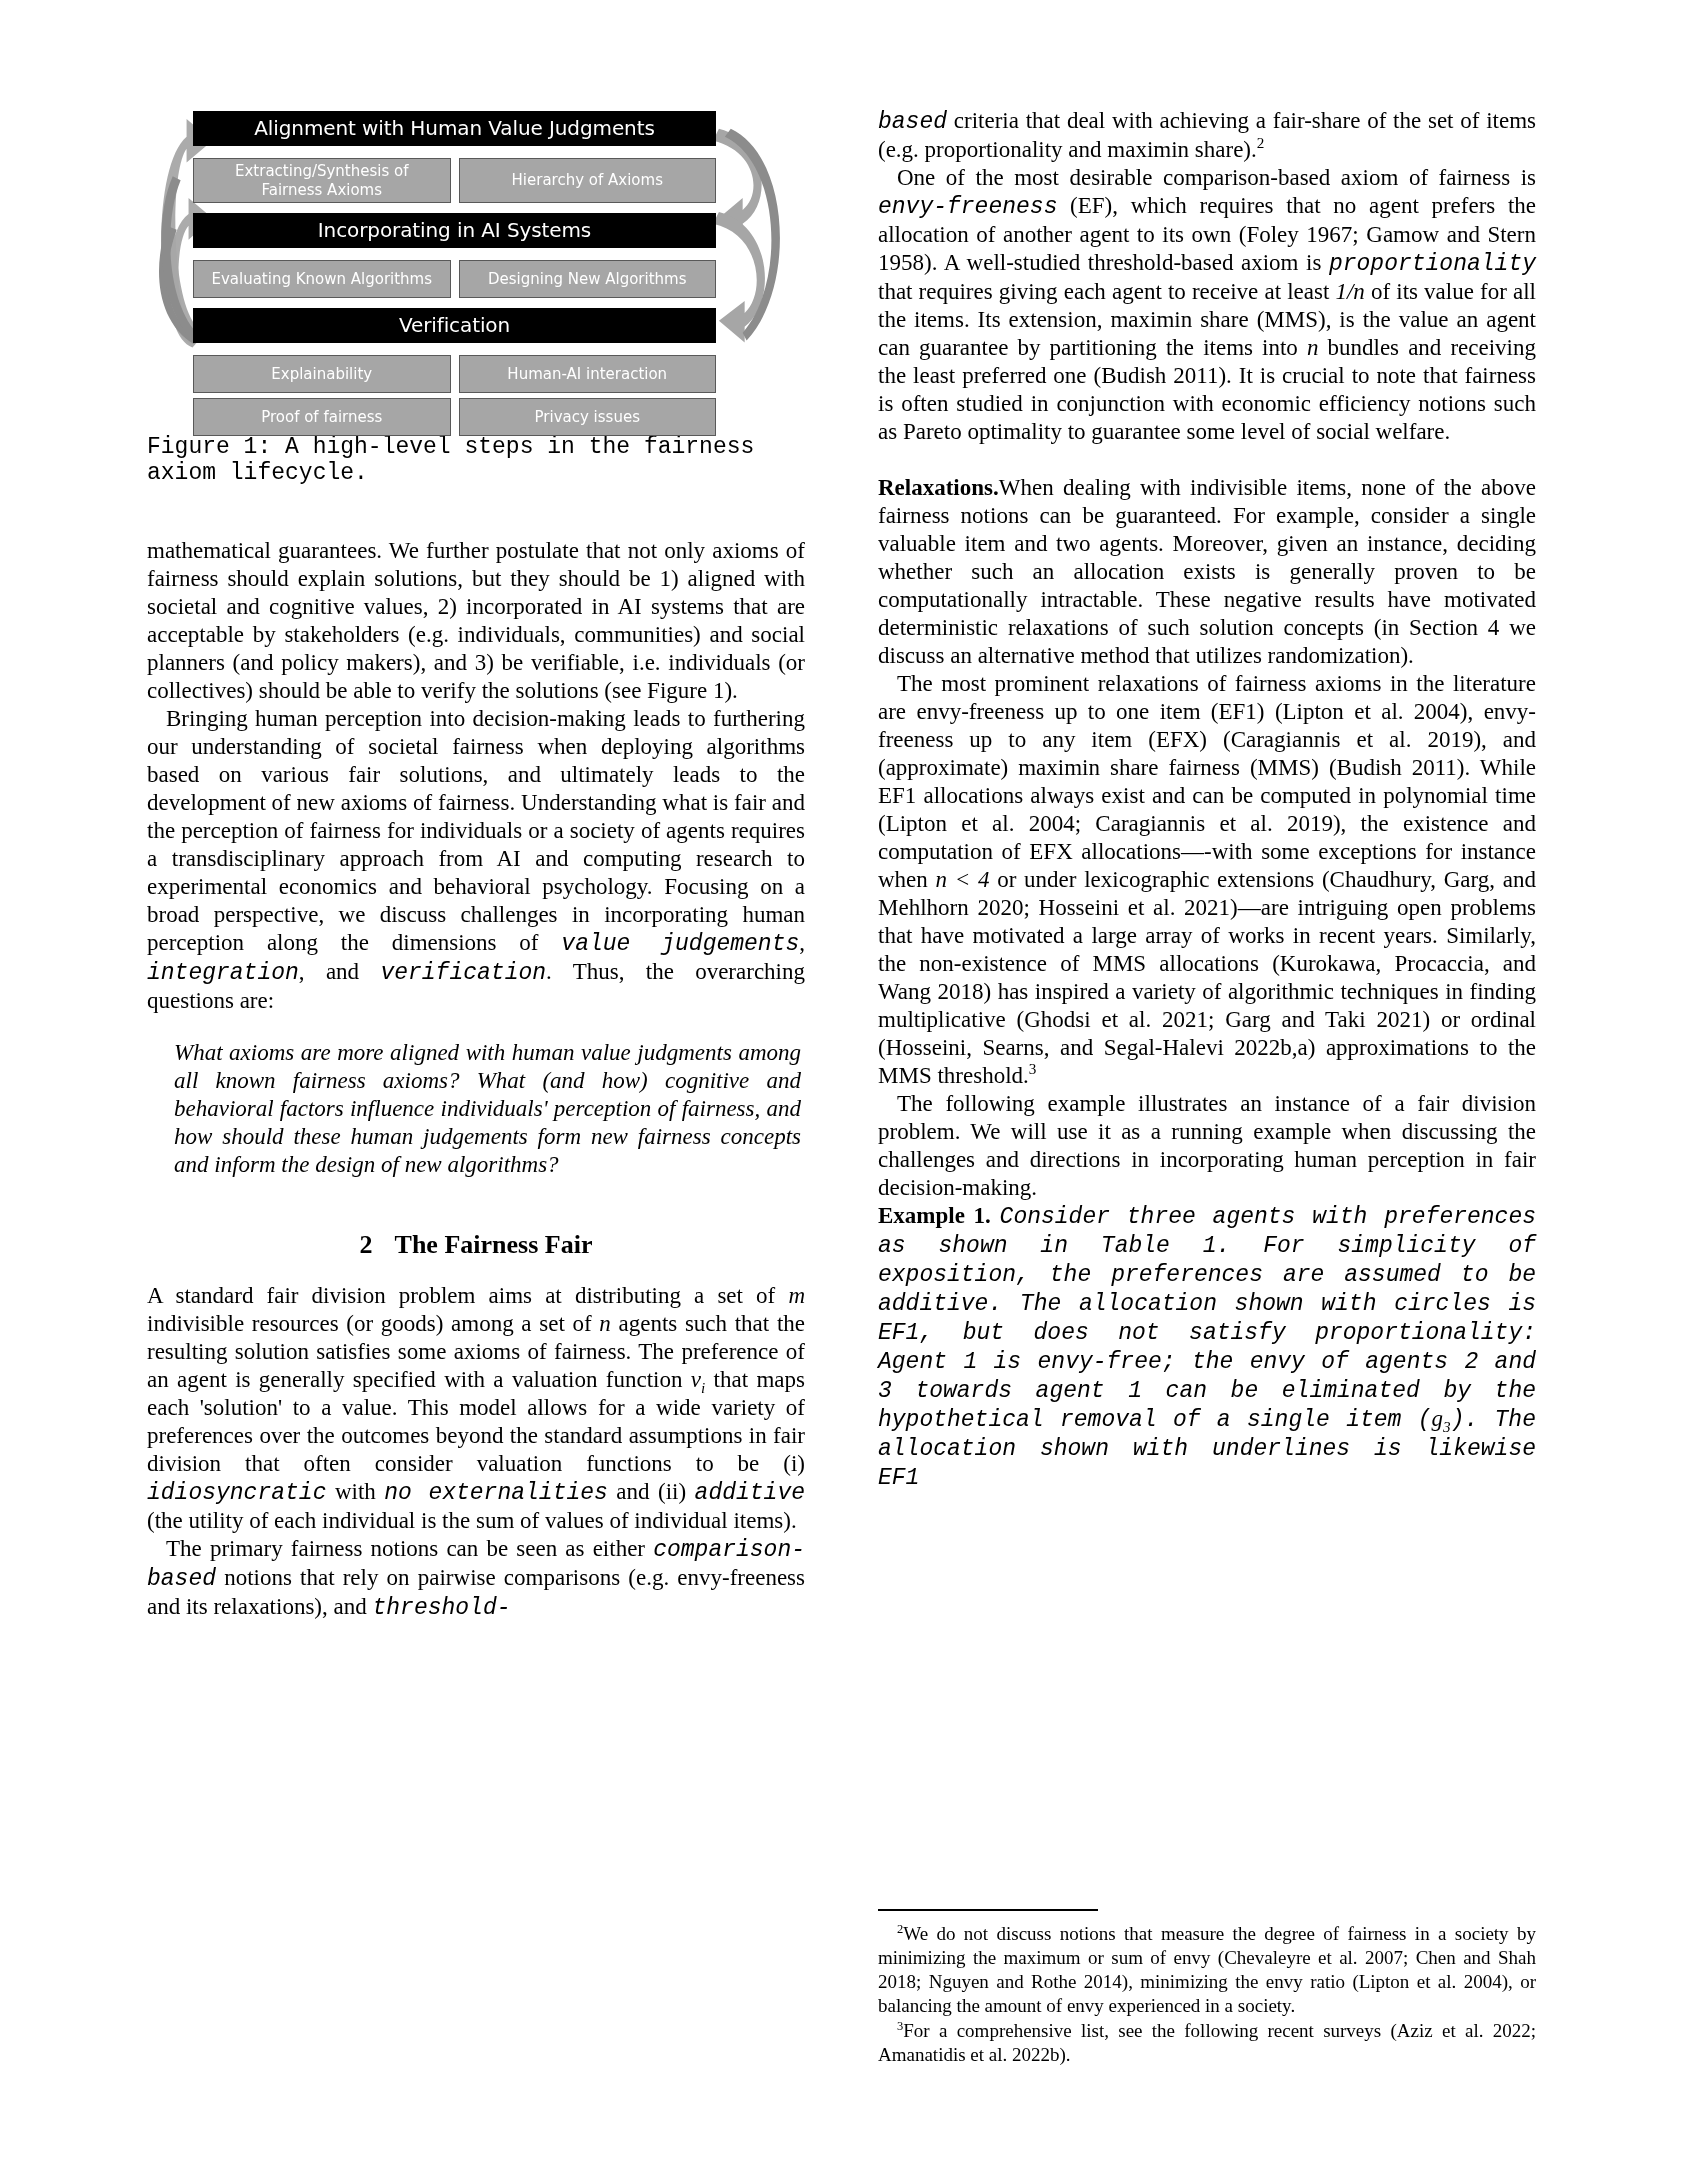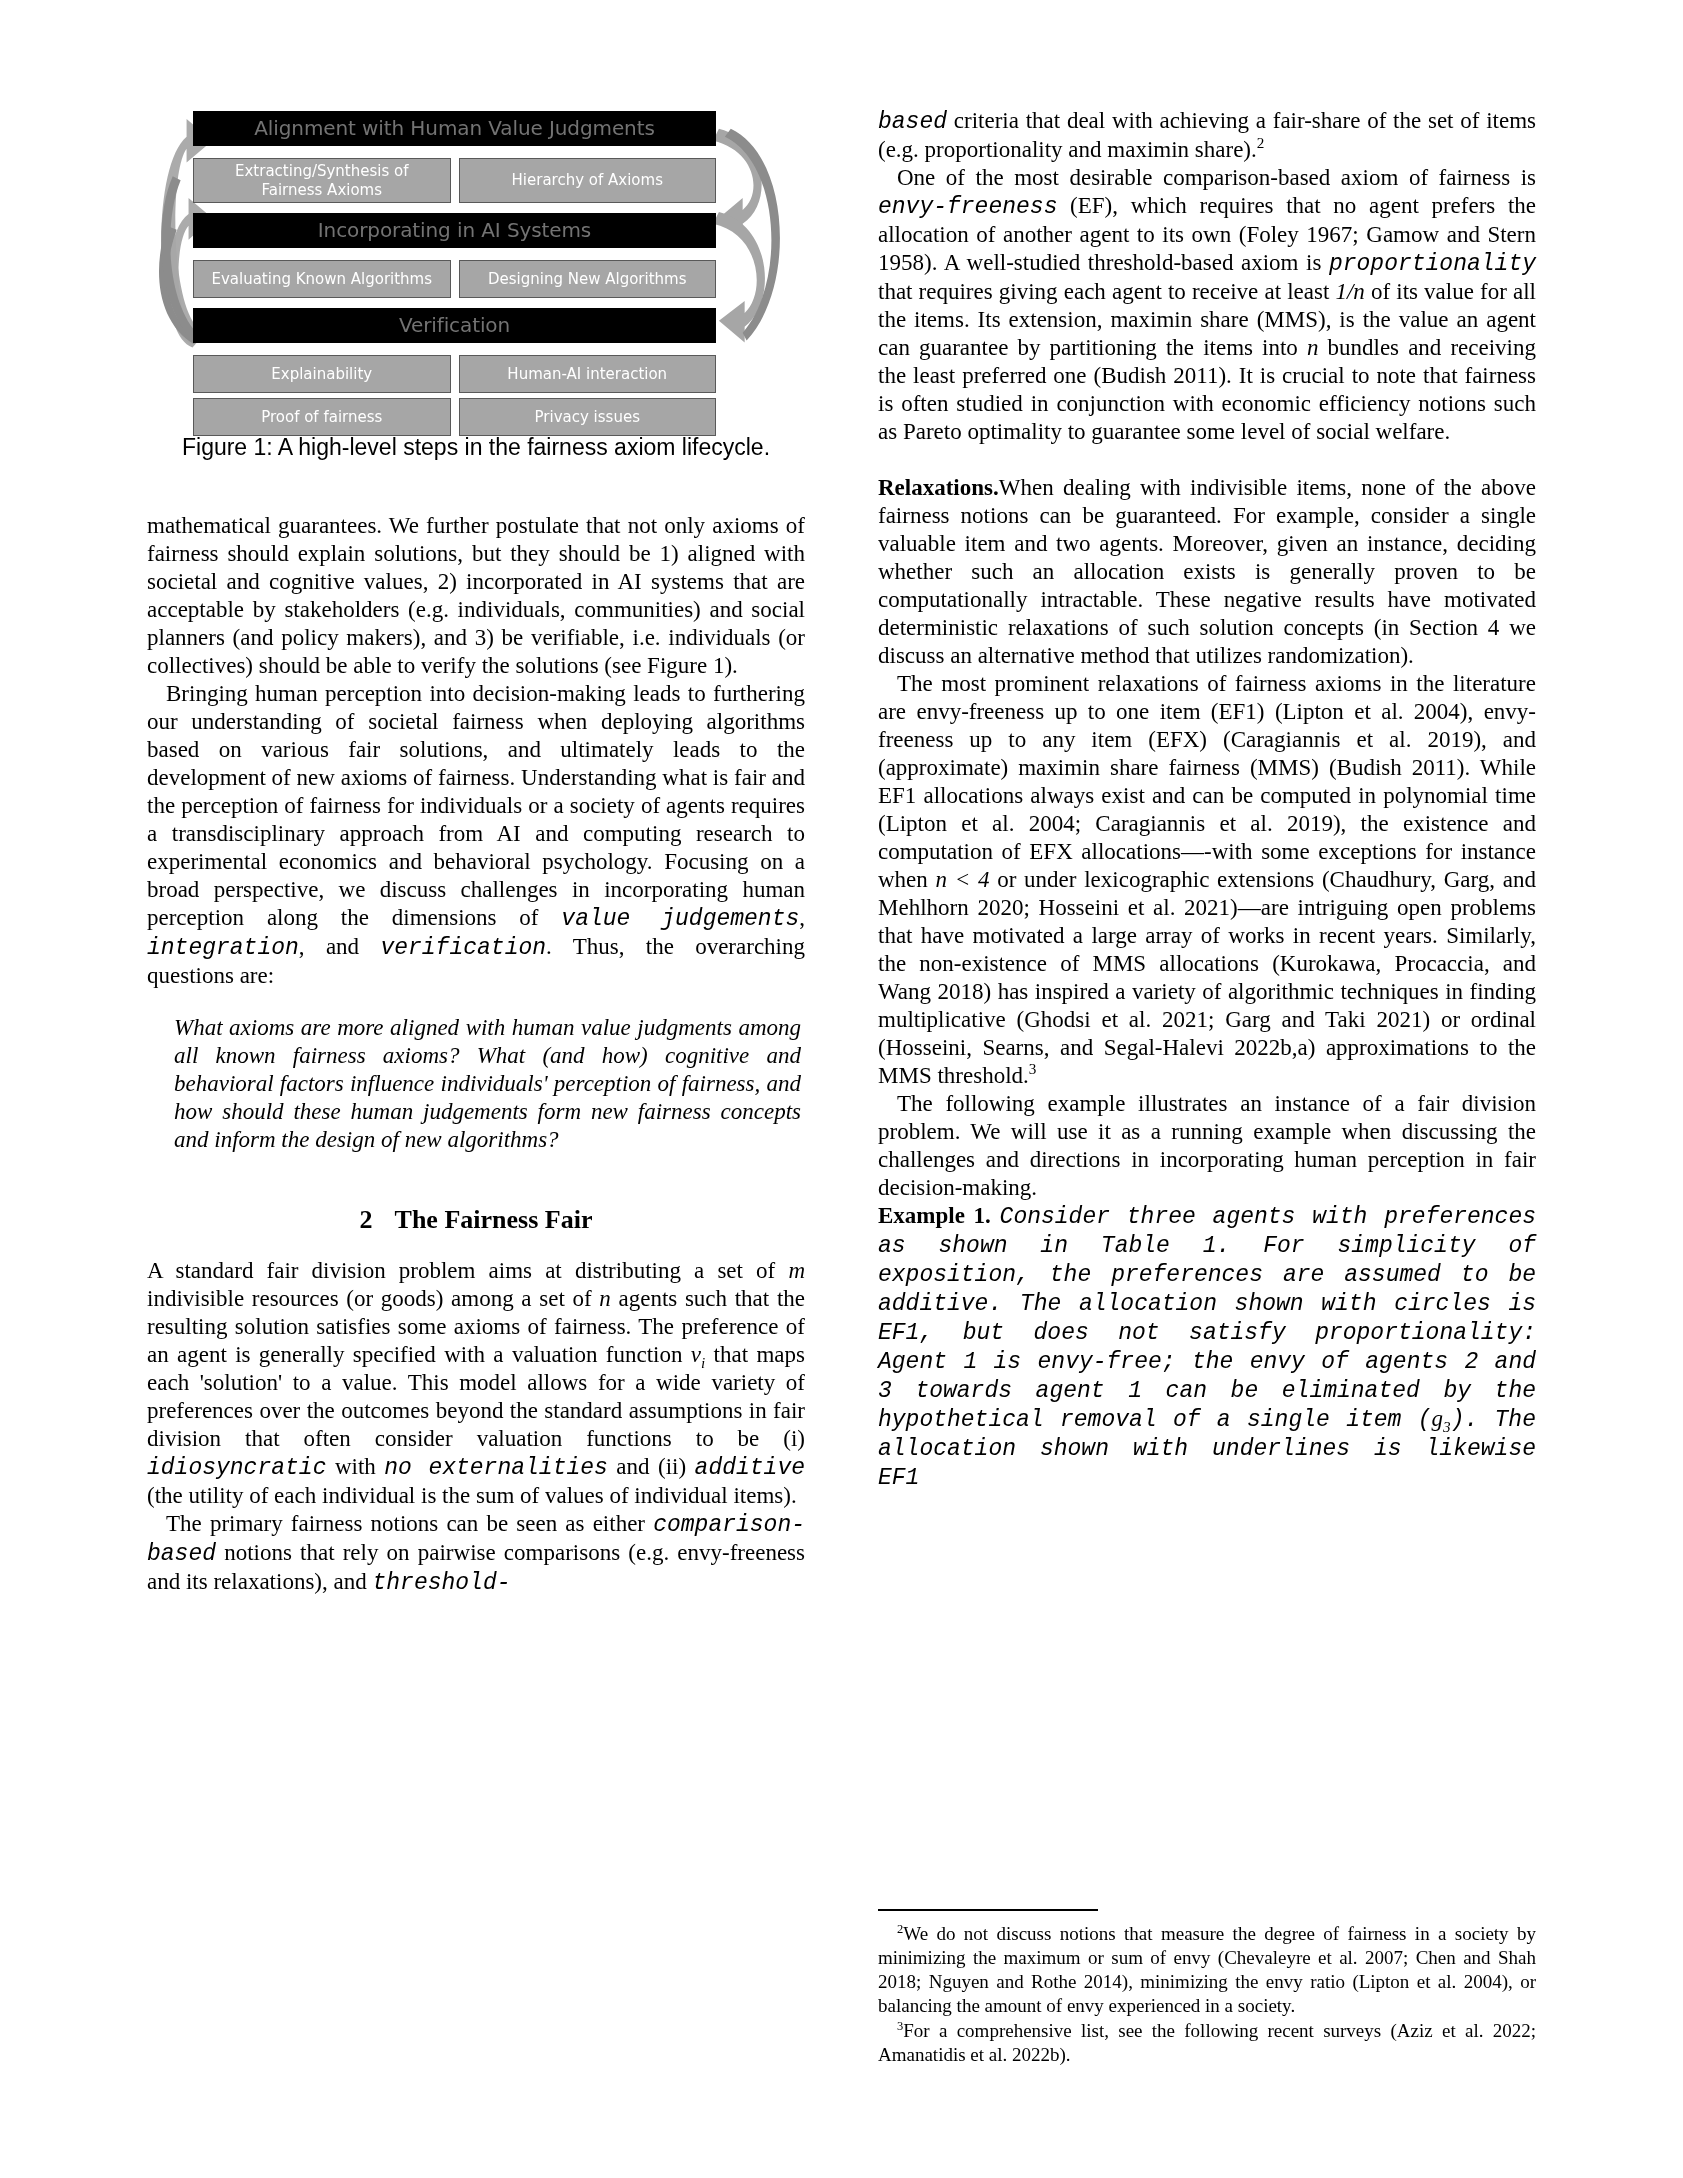--- a/index.html
+++ b/index.html
@@ -49,21 +49,21 @@
     left: 0; top: 0;
   }
   .fig-stack {
     position: absolute;
     left: 46px;
     top: 4px;
     width: 523px;
   }
   .band {
     background: #000000;
-    color: #737373;
+    color: #ffffff;
     text-align: center;
     font-family: "DejaVu Sans", sans-serif;
     font-size: 20px;
     line-height: 1.0;
     padding: 7px 0 8px 0;
     letter-spacing: -0.1px;
   }
   .sub-row {
     display: flex;
     gap: 8px;
@@ -90,23 +90,22 @@
     height: 38px;
     box-sizing: border-box;
     padding: 2px 4px;
   }
   .cell.tall {
     height: 45px;
   }
   .cell span { display: block; }
 
   .fig-caption {
-    font-family: Liberation Sans, sans-serif;
+    font-family: Liberation Mono, monospace;
     font-size: 23px;
-    text-align: center;
     margin-top: 30px;
     margin-bottom: 0;
   }
 
   
   p.body {
     font-size: 23px;
     line-height: 28px;
     text-align: justify;
     text-justify: inter-word;

